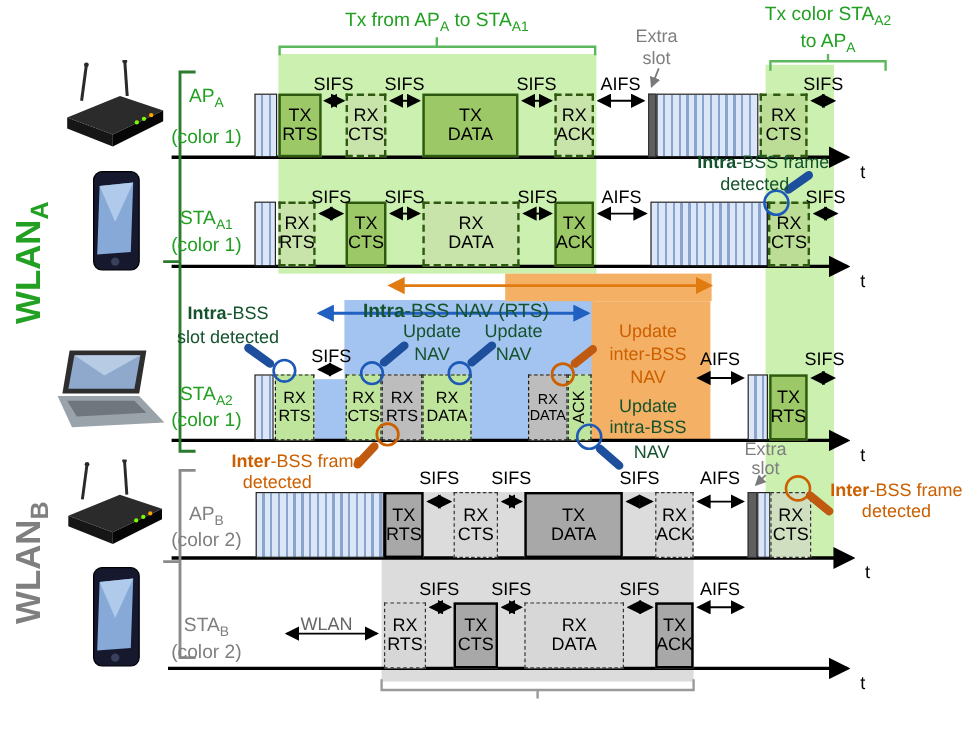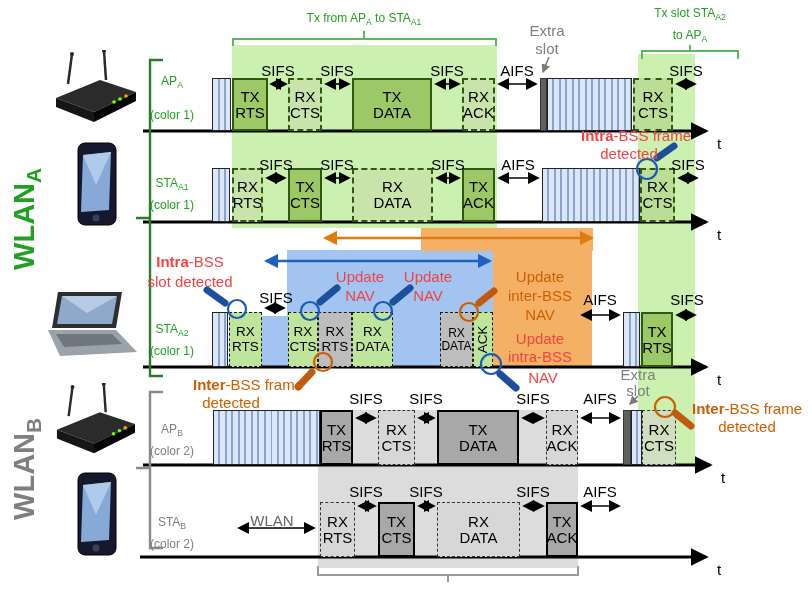--- a/index.html
+++ b/index.html
@@ -1,22 +1,22 @@
 <!DOCTYPE html>
 <html><head>
 <meta charset="utf-8">
 <style>
   html,body{margin:0;padding:0;background:#fff}
   #canvas{position:relative;width:812px;height:613px;background:#fff;overflow:hidden;
           font-family:"Liberation Sans", sans-serif;color:#000}
   .A{position:absolute}
   .cx{transform:translateX(-50%);white-space:nowrap}
   .lbl{font-size:15px;line-height:17px}
-  .lbl16{font-size:12px;line-height:18px}
-  .tg{color:#22a022}.tgr{color:#7f7f7f}.tb{color:#ef4444}.to{color:#cc5f00}
+  .lbl16{font-size:16px;line-height:18px}
+  .tg{color:#22a022}.tgr{color:#7f7f7f}.tb{color:#14532d}.to{color:#cc5f00}
   .bd{font-weight:bold}
   sub{font-size:0.72em}
   .box{display:flex;flex-direction:column;align-items:center;justify-content:center;
        box-sizing:border-box;font-size:15px;line-height:16px;text-align:center;z-index:3}
   .box .l{display:block}
   .f13{font-size:13.5px;line-height:14.5px}
   .f12{font-size:12px;line-height:13px}
   .sg{background:#9cc867;border:2px solid #2d5a10}
   .dg{background:#c9e4aa;border:2px dashed #2d5a10}
   .dg2{background:#bcdd96;border:2px dashed #2d5a10}
@@ -295,21 +295,21 @@
       <line x1="312" y1="372" x2="298" y2="387" stroke="#c05a10"></line>
       <line x1="479" y1="303" x2="494" y2="291" stroke="#c05a10"></line>
       <line x1="500" y1="374" x2="516" y2="388" stroke="#1d4f9c"></line>
       <line x1="675" y1="413" x2="691" y2="426" stroke="#c05a10"></line>
     </g>
   </svg>
 
   <div class="A cx txt lbl16 tg" style="left:364px;top:9px">
     <span>Tx from AP</span><sub>A</sub><span> to STA</span><sub>A1</sub></div>
   <div class="A cx txt lbl16 tg" style="left:690px;top:4px">
-    <span>Tx slot STA</span><sub>A2</sub></div>
+    <span>Tx color STA</span><sub>A2</sub></div>
   <div class="A cx txt lbl16 tg" style="left:690px;top:26px">
     <span>to AP</span><sub>A</sub></div>
 
   <div class="A txt wlan tg" style="left:-58px;top:200px">
     <span>WLAN</span><sub>A</sub></div>
   <div class="A txt wlan tgr" style="left:-58px;top:450px">
     <span>WLAN</span><sub>B</sub></div>
 
   <div class="A cx txt lbl16 tg" style="left:172px;top:72px"><span>AP</span><sub>A</sub></div>
   <div class="A cx txt lbl16 tg" style="left:172px;top:106px">(color 1)</div>
@@ -350,20 +350,22 @@
   <div class="A cx txt lbl" style="left:723px;top:469px">t</div>
   <div class="A cx txt lbl" style="left:719px;top:561px">t</div>
 
   <div class="A cx txt lbl" style="left:272px;top:512px;color:#666">WLAN</div>
 
   <div class="A cx txt lbl tgr" style="left:547px;top:22px">Extra</div>
   <div class="A cx txt lbl tgr" style="left:547px;top:40px">slot</div>
   <div class="A cx txt lbl tgr" style="left:638px;top:366px">Extra</div>
   <div class="A cx txt lbl tgr" style="left:638px;top:382px">slot</div>
 
+  <div class="A cx txt lbl16 tb" style="left:380px;top:251px">
+    <span class="bd">Intra</span><span>-BSS NAV (RTS)</span></div>
 
   <div class="A cx txt lbl tb" style="left:636px;top:127px">
     <span class="bd">Intra</span><span>-BSS frame</span></div>
   <div class="A cx txt lbl tb" style="left:629px;top:145px">detected</div>
 
   <div class="A cx txt lbl tb" style="left:190px;top:253px">
     <span class="bd">Intra</span><span>-BSS</span></div>
   <div class="A cx txt lbl tb" style="left:190px;top:273px">slot detected</div>
 
   <div class="A cx txt lbl tb" style="left:360px;top:268px">Update</div>

